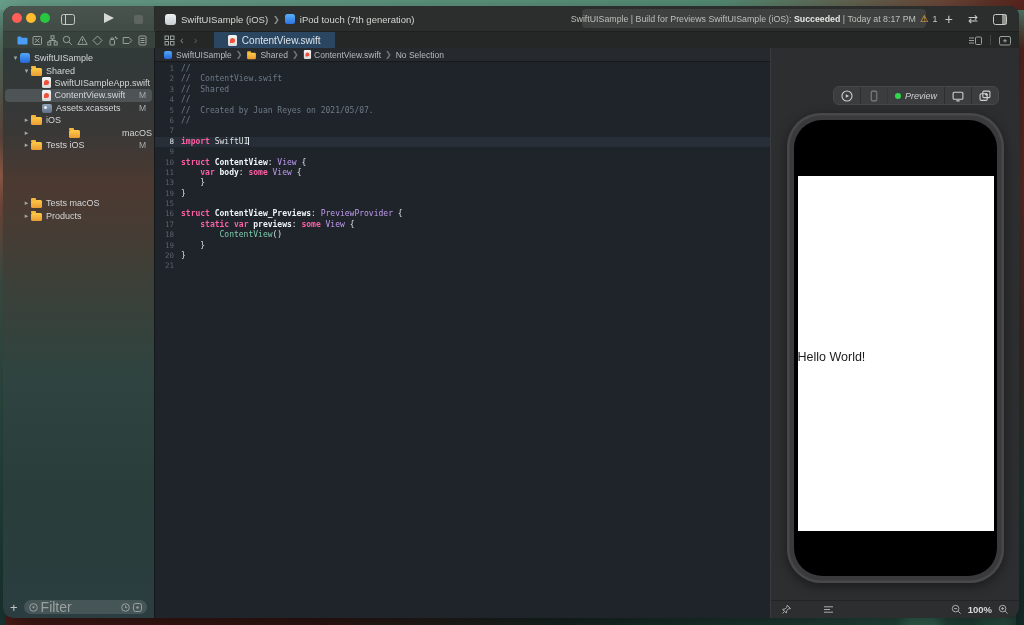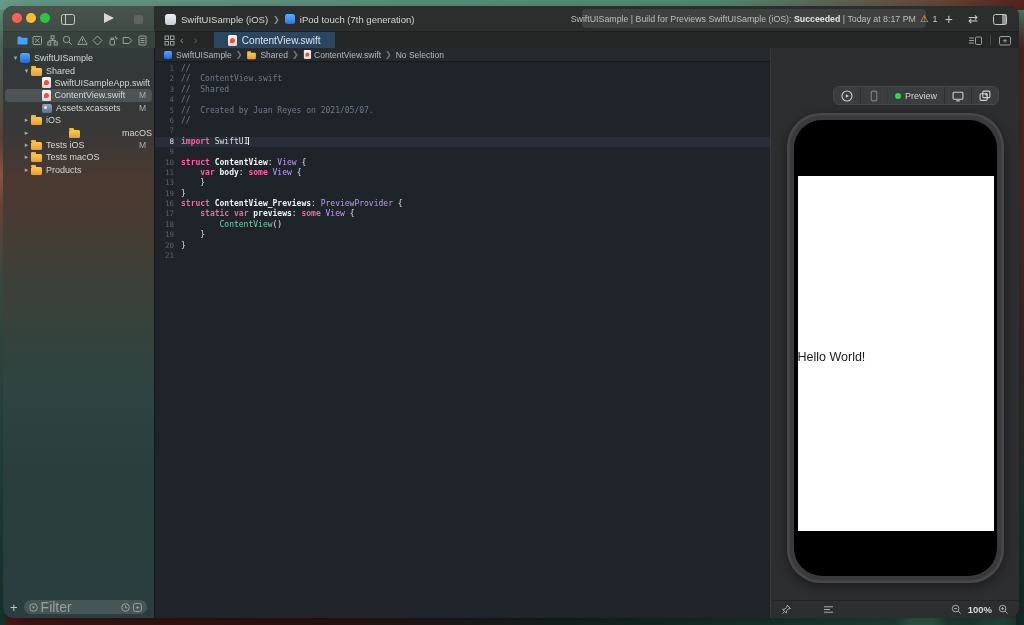--- a/index.html
+++ b/index.html
@@ -118,21 +118,21 @@
   .tk-cm{color:#6e7a86} .tk-kw{color:#fc5fa3;font-weight:bold} .tk-pl{color:#dde1e4}
   .tk-ty{color:#c09af0} .tk-pr{color:#7ec7ab} .tk-st{color:#fc6a5d} .tk-dc{color:#eef4f8;font-weight:bold}
   .caret { display:inline-block; width:1px; height:8.5px; background:#e6ecf2; vertical-align:-1.5px; }
 
   
   .canvas { position:absolute; left:767px; top:42px; right:0; bottom:0; background:#2d2e30;
     border-left:1px solid #3a3b3d; }
   .seg { position:absolute; left:62px; top:38px; height:19px; background:#3c3d3f;
     border:1px solid #47484a; border-radius:6px; display:flex; align-items:stretch; overflow:hidden; }
   .segbtn { display:flex; align-items:center; gap:4px; padding:0 7px; border-right:1px solid #2e2f31;
-    color:#cfd1d3; font-size:9px; white-space:nowrap; }
+    color:#cfd1d3; font-size:9px; white-space:nowrap;font-style:italic; }
   .segbtn:last-child { border-right:none; }
   .dot { width:6px; height:6px; border-radius:50%; background:#32d74b; }
   .dim { opacity:.45; }
 
   .device { position:absolute; left:16px; top:65px; width:217px; height:470px; border-radius:34px;
     background:#3a3a3c; box-shadow:inset 0 0 0 2.5px #48484a, 0 3px 12px rgba(0,0,0,.45); }
   .screen { position:absolute; left:7px; right:7px; top:7px; bottom:7px; border-radius:28px;
     background:#000; overflow:hidden; }
   .viewport { position:absolute; left:3.5px; width:196px; top:56px; height:355px; background:#ffffff; }
   .hello { position:absolute; left:0; right:0; top:174px; font-size:12.5px; color:#1b1b1d; }
@@ -324,21 +324,21 @@
           <span class="disc">▸</span>
           <span class="fic ic-folder"></span>
           <span class="tlabel">macOS</span>
         </div>
         <div class="trow" style="padding-left: 17px;">
           <span class="disc">▸</span>
           <span class="fic ic-folder"></span>
           <span class="tlabel">Tests iOS</span>
           <span class="badge">M</span>
         </div>
-        <div class="trow" style="padding-left: 17px;">
+        <div class="trow" style="padding-left: 17px; margin-top: 46px;">
           <span class="disc">▸</span>
           <span class="fic ic-folder"></span>
           <span class="tlabel">Tests macOS</span>
         </div>
         <div class="trow" style="padding-left: 17px;">
           <span class="disc">▸</span>
           <span class="fic ic-folder"></span>
           <span class="tlabel">Products</span>
         </div>
       </div>
@@ -396,20 +396,21 @@
         <div class="cline"><span class="gut">4</span><span class="ctext"><span class="tk-cm">//</span></span></div>
         <div class="cline"><span class="gut">5</span><span class="ctext"><span class="tk-cm">//  Created by Juan Reyes on 2021/05/07.</span></span></div>
         <div class="cline"><span class="gut">6</span><span class="ctext"><span class="tk-cm">//</span></span></div>
         <div class="cline"><span class="gut">7</span><span class="ctext"></span></div>
         <div class="cline cur"><span class="gut">8</span><span class="ctext"><span class="tk-kw">import</span><span class="tk-pl"> </span><span class="tk-pl">SwiftUI</span><span class="caret"></span></span></div>
         <div class="cline"><span class="gut">9</span><span class="ctext"></span></div>
         <div class="cline"><span class="gut">10</span><span class="ctext"><span class="tk-kw">struct</span><span class="tk-pl"> </span><span class="tk-dc">ContentView</span><span class="tk-pl">: </span><span class="tk-ty">View</span><span class="tk-pl"> {</span></span></div>
         <div class="cline"><span class="gut">11</span><span class="ctext"><span class="tk-pl">    </span><span class="tk-kw">var</span><span class="tk-pl"> </span><span class="tk-dc">body</span><span class="tk-pl">: </span><span class="tk-kw">some</span><span class="tk-pl"> </span><span class="tk-ty">View</span><span class="tk-pl"> {</span></span></div>
         <div class="cline"><span class="gut">13</span><span class="ctext"><span class="tk-pl">    }</span></span></div>
         <div class="cline"><span class="gut">19</span><span class="ctext"><span class="tk-pl">}</span></span></div>
+        <div class="cline"><span class="gut">15</span><span class="ctext"></span></div>
         <div class="cline"><span class="gut">16</span><span class="ctext"><span class="tk-kw">struct</span><span class="tk-pl"> </span><span class="tk-dc">ContentView_Previews</span><span class="tk-pl">: </span><span class="tk-ty">PreviewProvider</span><span class="tk-pl"> {</span></span></div>
         <div class="cline"><span class="gut">17</span><span class="ctext"><span class="tk-pl">    </span><span class="tk-kw">static</span><span class="tk-pl"> </span><span class="tk-kw">var</span><span class="tk-pl"> </span><span class="tk-dc">previews</span><span class="tk-pl">: </span><span class="tk-kw">some</span><span class="tk-pl"> </span><span class="tk-ty">View</span><span class="tk-pl"> {</span></span></div>
         <div class="cline"><span class="gut">18</span><span class="ctext"><span class="tk-pl">        </span><span class="tk-pr">ContentView</span><span class="tk-pl">()</span></span></div>
         <div class="cline"><span class="gut">19</span><span class="ctext"><span class="tk-pl">    }</span></span></div>
         <div class="cline"><span class="gut">20</span><span class="ctext"><span class="tk-pl">}</span></span></div>
         <div class="cline"><span class="gut">21</span><span class="ctext"></span></div>
       </div>
   </div>
 
   <div class="canvas">

